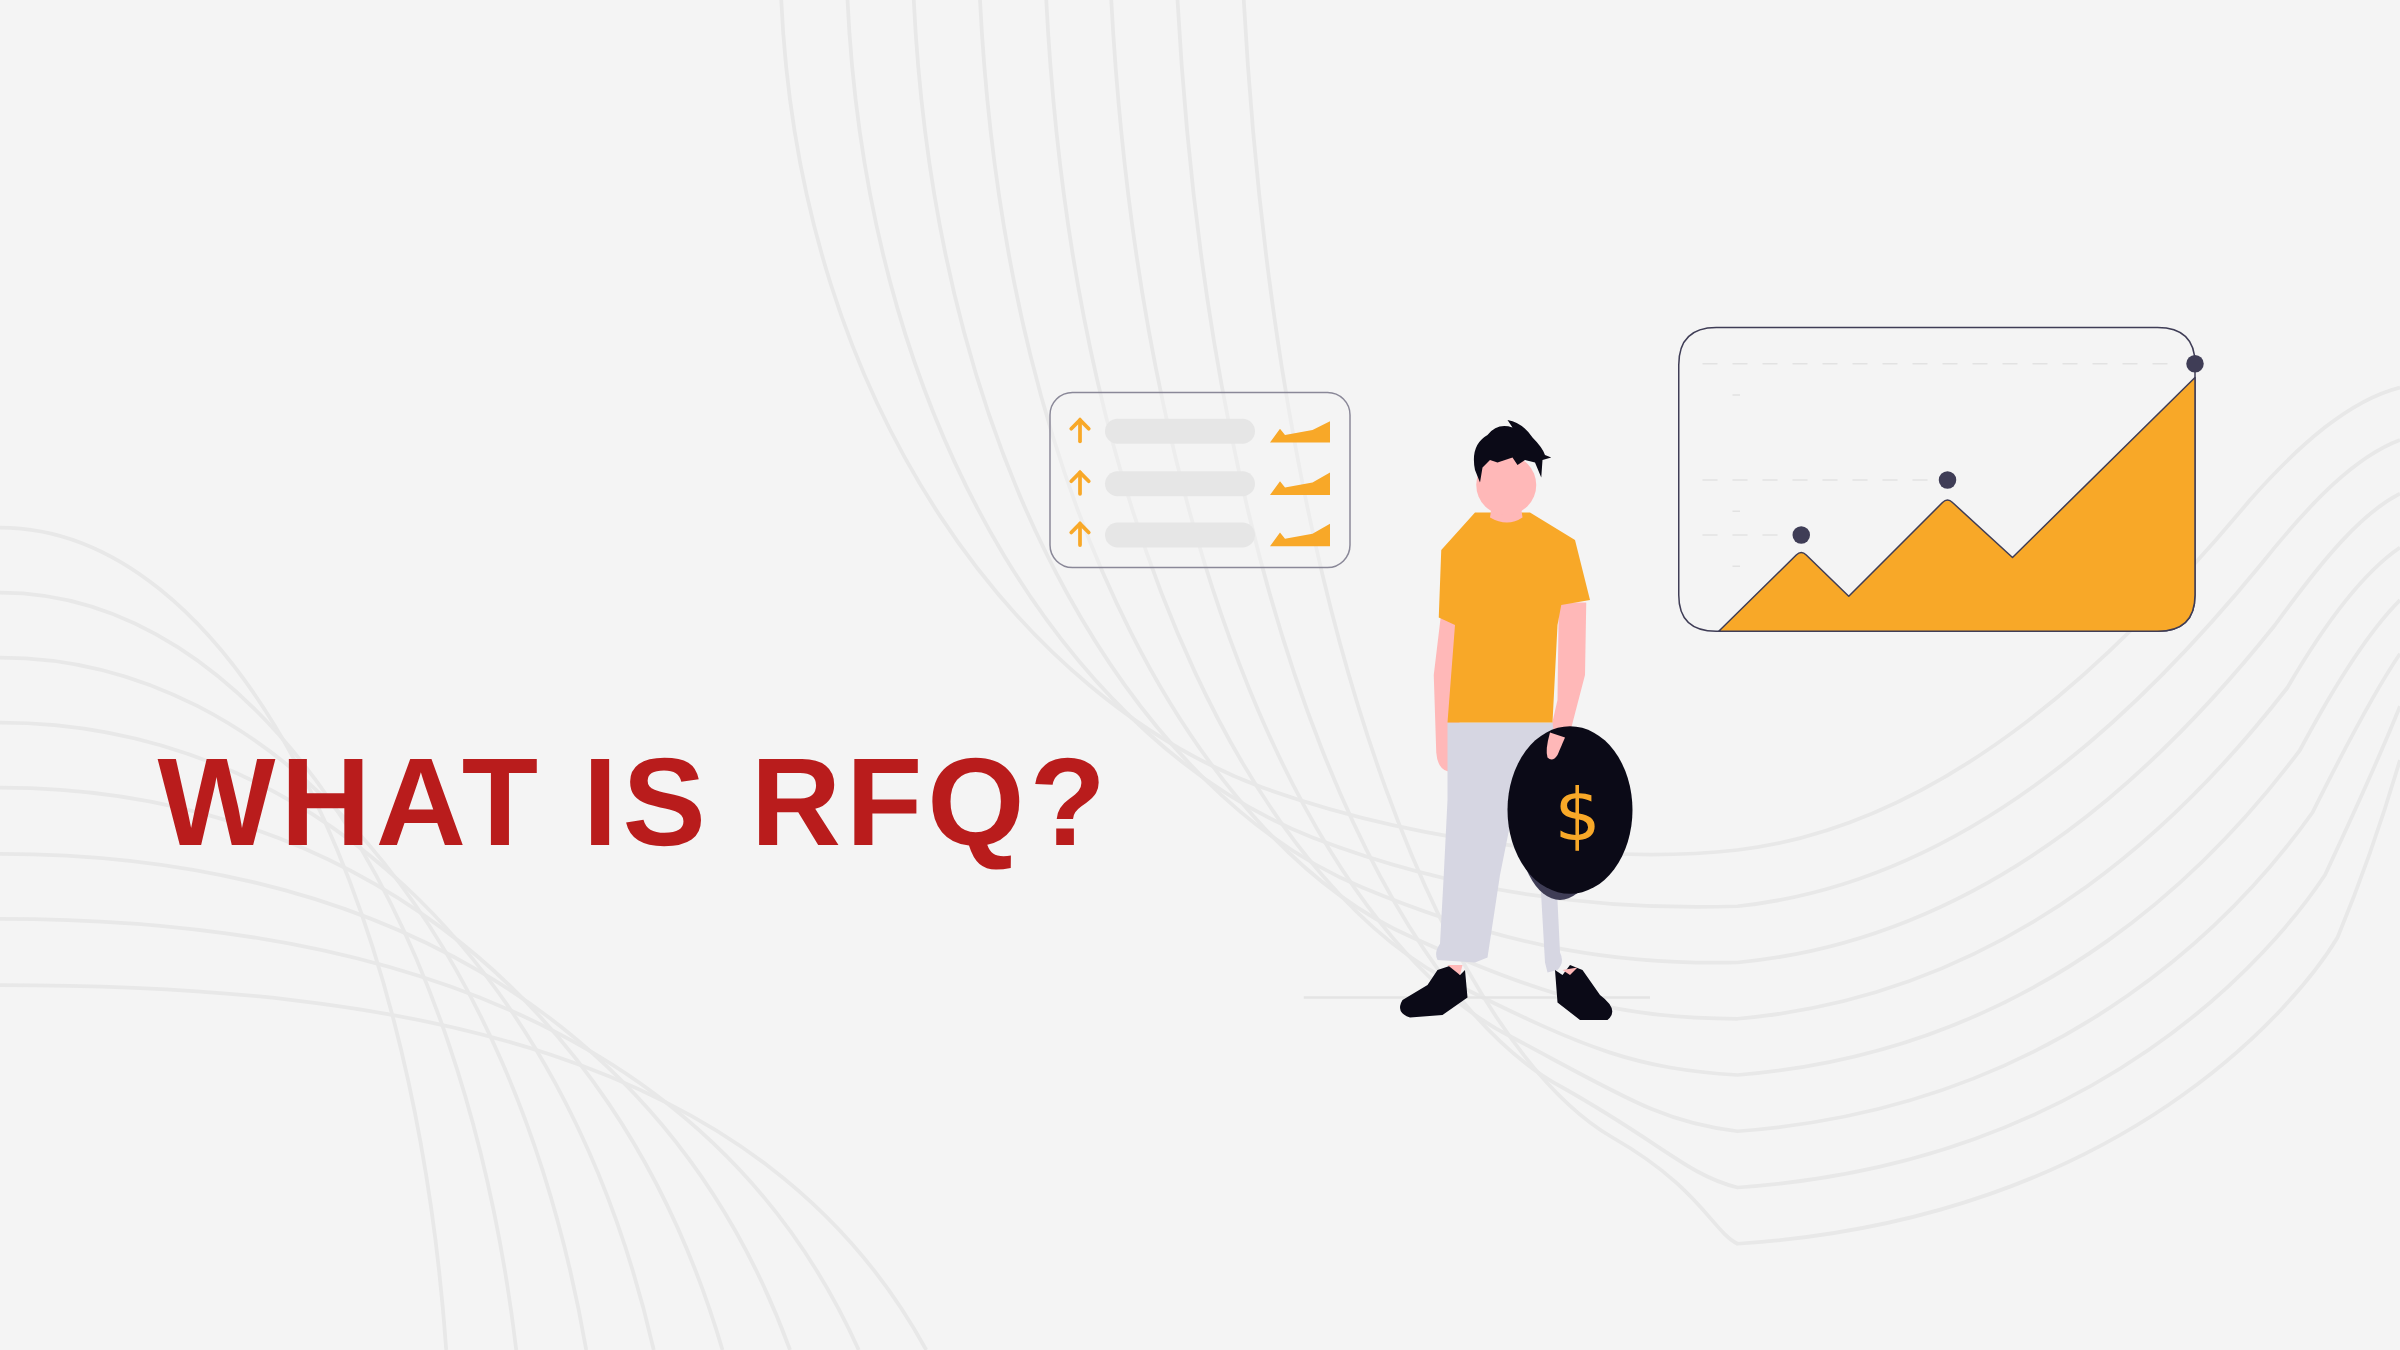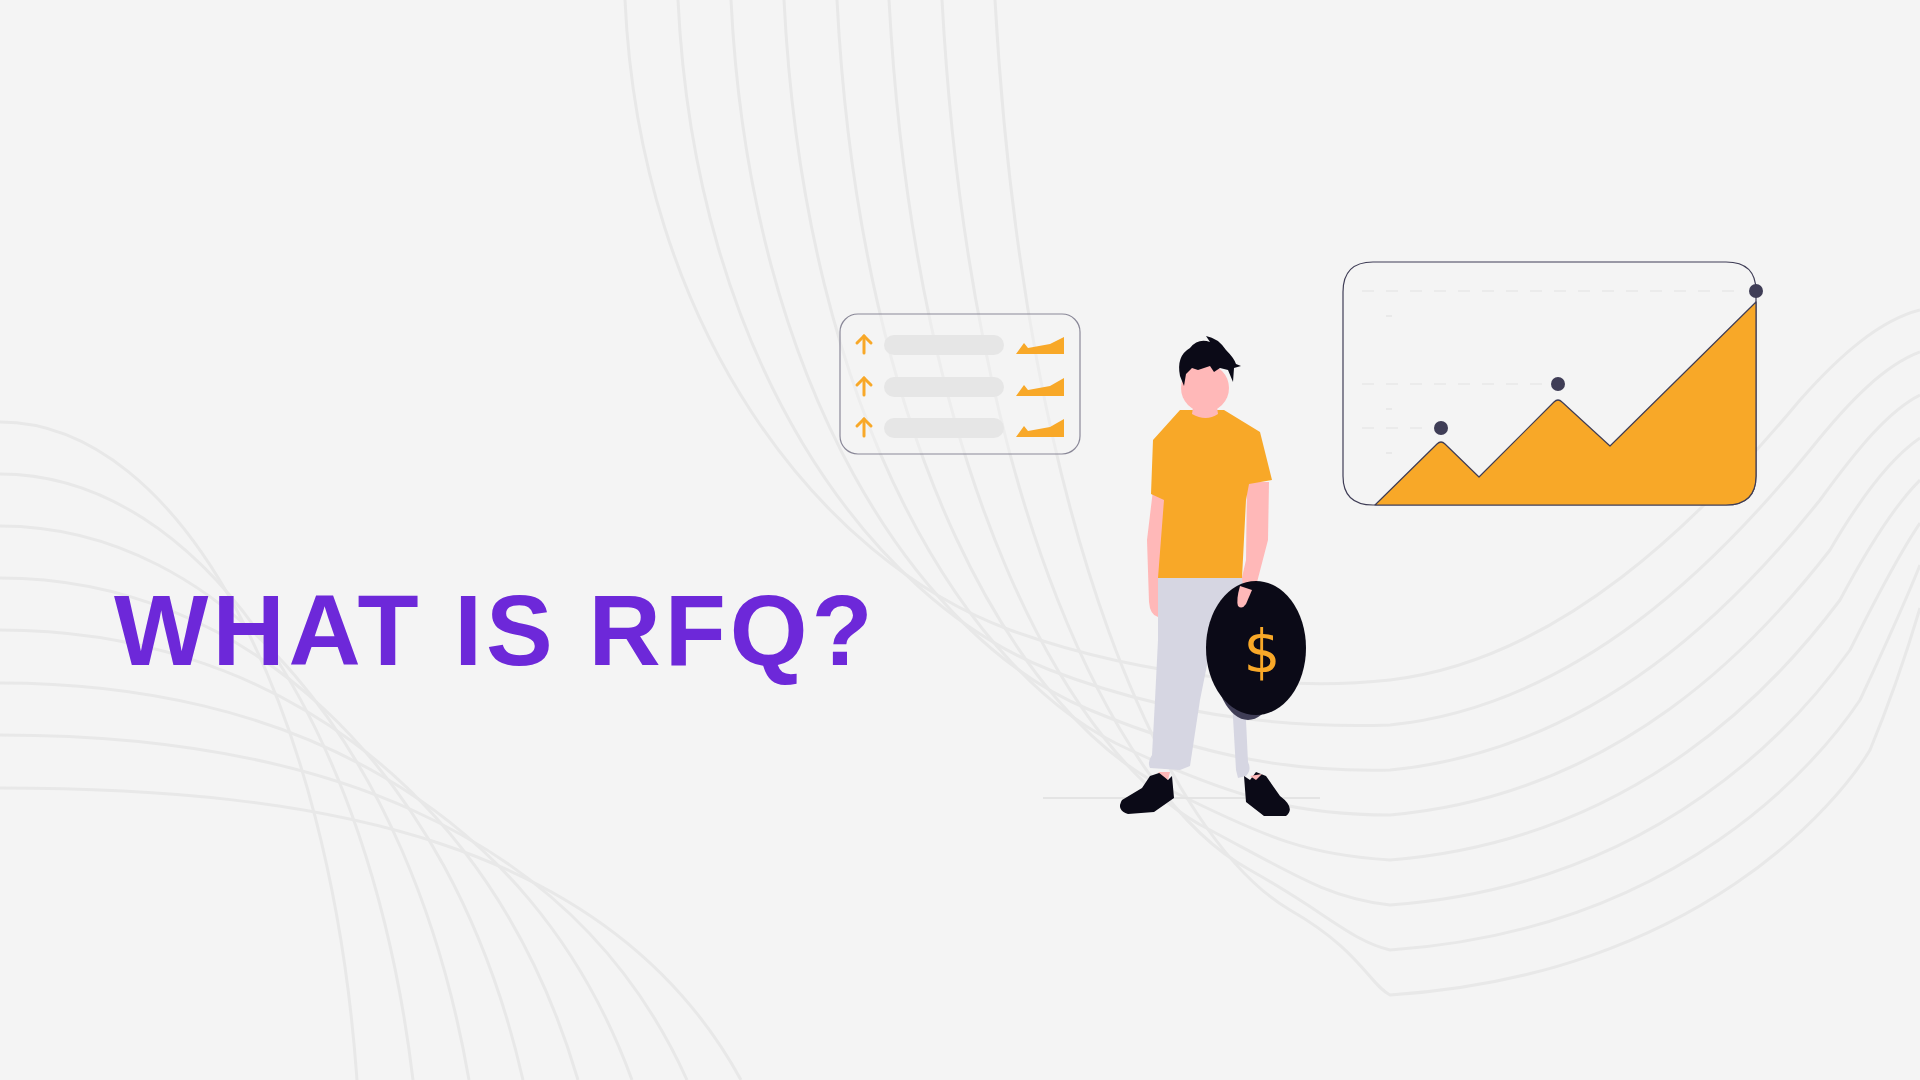--- a/index.html
+++ b/index.html
@@ -18,27 +18,27 @@
     }
     .bg-lines {
       position: absolute;
       left: 0; top: 0;
       width: 1920px; height: 1080px;
     }
     .title {
       position: absolute;
       left: 114px;
       top: 580px;
-      margin: 0;
+      margin: 12px;
       font-family: "Liberation Sans", "DejaVu Sans", sans-serif;
       font-weight: 700;
       font-size: 100px;
       line-height: 100px;
       letter-spacing: 4px;
-      color: #6d28d9;
+      color: #b91c1c;
       white-space: nowrap;
     }
     .illustration {
       position: absolute;
       left: 0; top: 0;
       width: 1920px; height: 1080px;
     }
   </style>
 </head>
 <body>

